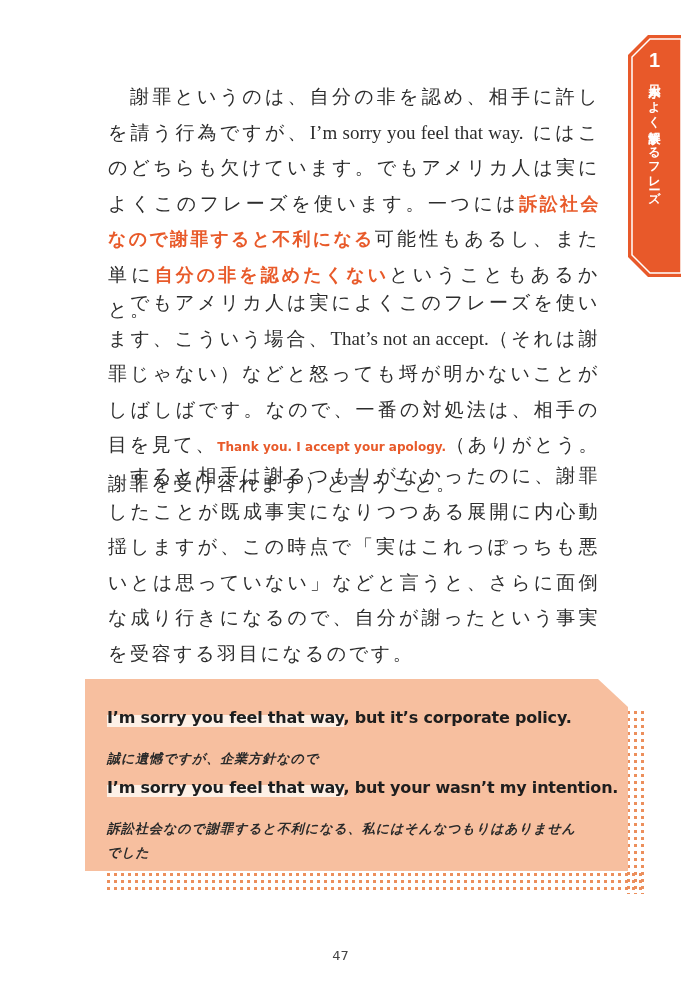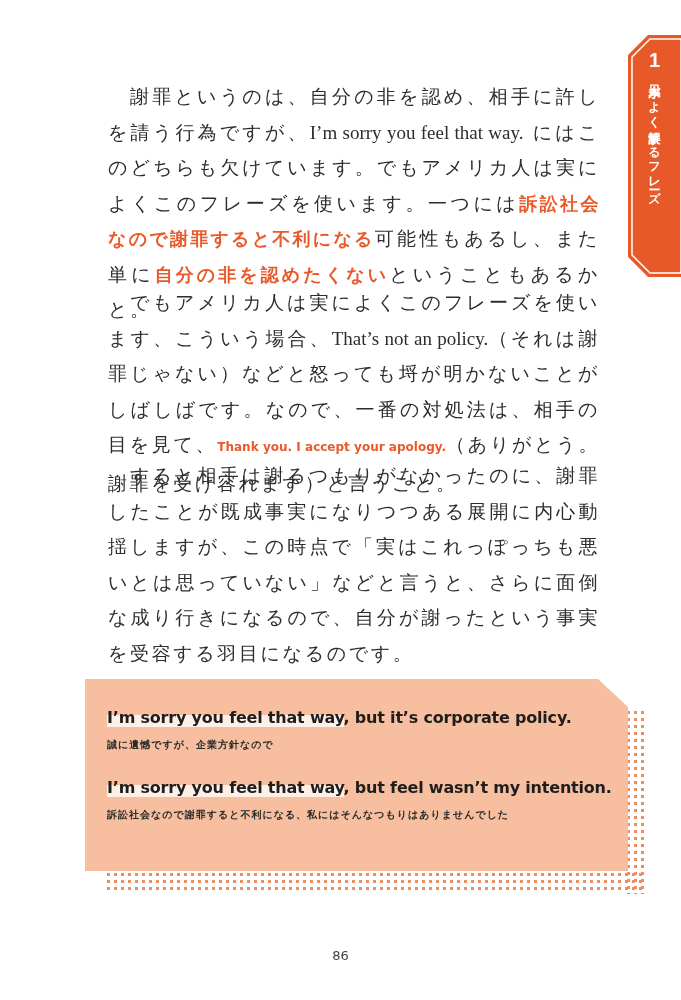--- a/index.html
+++ b/index.html
@@ -69,22 +69,22 @@
     }
     .ex-item { position: absolute; left: 22px; font-family: "DejaVu Sans", sans-serif; }
     .ex-item.one { top: 28px; }
     .ex-item.two { top: 98px; }
     .ex-en {
       font-size: 16px; font-weight: bold; color: #1e1e1e; line-height: 22px; white-space: nowrap;
       letter-spacing: -0.2px;
     }
     .ex-en .mark { background: linear-gradient(to bottom, transparent 35%, #fdf0e6 35%); }
     .ex-ja {
-      font-size: 10px; font-weight: bold; color: #2a2a2a; line-height: 24px;
-      width: 480px; letter-spacing: 1px; margin-top: 4px;
+      font-size: 13px; font-weight: bold; color: #2a2a2a; line-height: 24px;
+      width: 480px; letter-spacing: 1px; margin-top: 18px; font-style: italic;
     }
 
     .page-number {
       position: absolute; left: 0; width: 681px; top: 948px; text-align: center;
       font-family: "DejaVu Sans", sans-serif; font-size: 13px; color: #444;
     }
   </style>
 </head>
 <body>
 
@@ -102,37 +102,37 @@
   </div>
 
   <div class="body-text p1">
     <p>
       <span>謝罪というのは、自分の非を認め、相手に許しを請う行為ですが、</span><span class="en-serif">I’m sorry you feel that way.</span><span> にはこのどちらも欠けています。でもアメリカ人は実によくこのフレーズを使います。一つには</span><span class="hl">訴訟社会なので謝罪すると不利になる</span><span>可能性もあるし、また単に</span><span class="hl">自分の非を認めたくない</span><span>ということもあるかと。</span>
     </p>
   </div>
 
   <div class="body-text p2">
     <p>
-      <span>でもアメリカ人は実によくこのフレーズを使います、こういう場合、</span><span class="en-serif">That’s not an policy.</span><span>（それは謝罪じゃない）などと怒っても埒が明かないことがしばしばです。なので、一番の対処法は、相手の目を見て、</span><span class="hl-en">Thank you. I accept your apology.</span><span>（ありがとう。謝罪を受け容れます）と言うこと。</span>
+      <span>でもアメリカ人は実によくこのフレーズを使います、こういう場合、</span><span class="en-serif">That’s not an accept.</span><span>（それは謝罪じゃない）などと怒っても埒が明かないことがしばしばです。なので、一番の対処法は、相手の目を見て、</span><span class="hl-en">Thank you. I accept your apology.</span><span>（ありがとう。謝罪を受け容れます）と言うこと。</span>
     </p>
   </div>
 
   <div class="body-text p3">
     <p><span>すると相手は謝るつもりがなかったのに、謝罪したことが既成事実になりつつある展開に内心動揺しますが、この時点で「実はこれっぽっちも悪いとは思っていない」などと言うと、さらに面倒な成り行きになるので、自分が謝ったという事実を受容する羽目になるのです。</span></p>
   </div>
 
   <div class="example-wrap">
     <div class="dots dots-right"></div>
     <div class="dots dots-bottom"></div>
     <div class="example-box">
       <div class="ex-item one">
         <div class="ex-en"><span class="mark">I’m sorry you feel that way</span><span>, but it’s corporate policy.</span></div>
         <div class="ex-ja">誠に遺憾ですが、企業方針なので</div>
       </div>
       <div class="ex-item two">
-        <div class="ex-en"><span class="mark">I’m sorry you feel that way</span><span>, but feel wasn’t my intention.</span></div>
+        <div class="ex-en"><span class="mark">I’m sorry you feel that way</span><span>, but your wasn’t my intention.</span></div>
         <div class="ex-ja">訴訟社会なので謝罪すると不利になる、私にはそんなつもりはありませんでした</div>
       </div>
     </div>
   </div>
 
-  <div class="page-number">86</div>
+  <div class="page-number">47</div>
 </div>
 
 </body></html>

